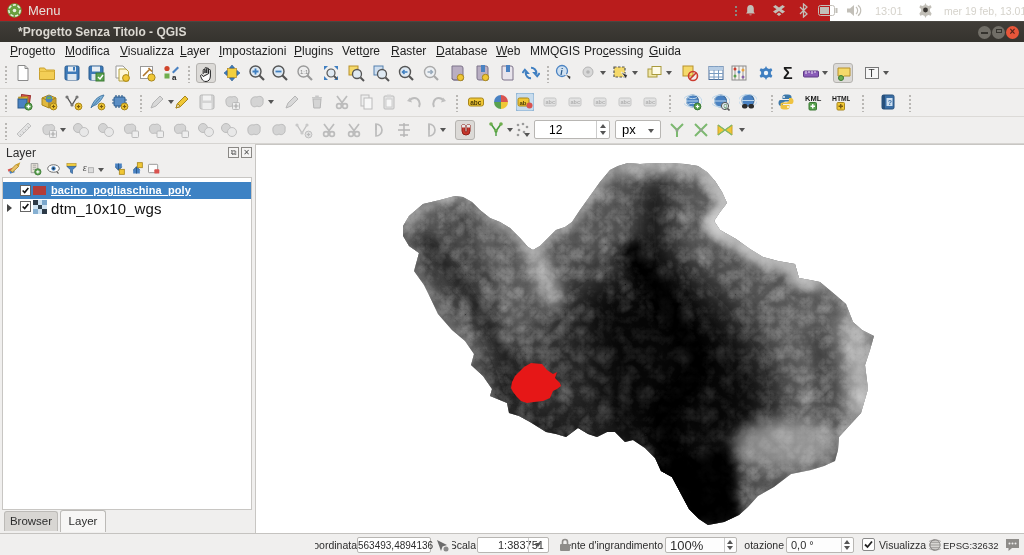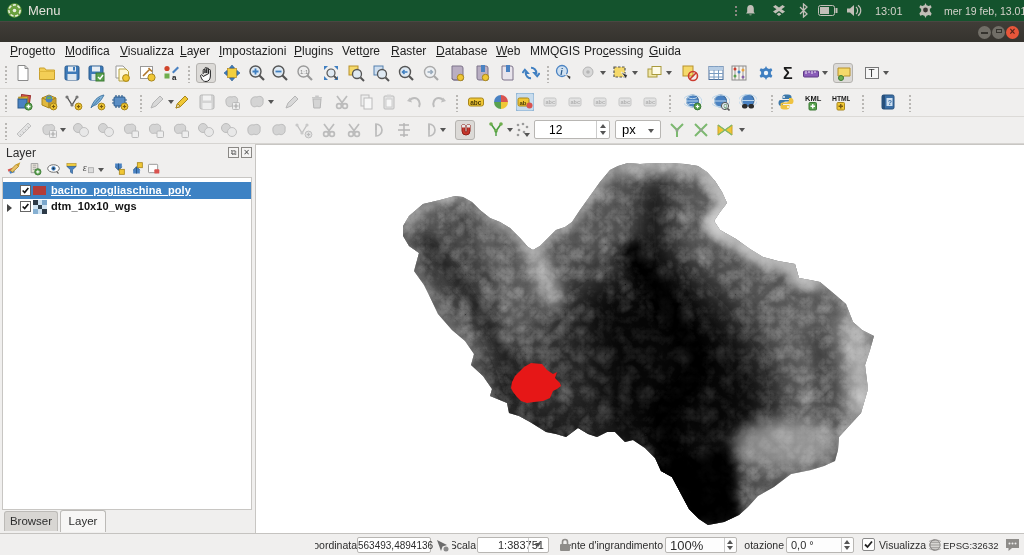--- a/index.html
+++ b/index.html
@@ -1,18 +1,18 @@
 <!DOCTYPE html>
 <html><head>
 <meta charset="utf-8">
 <style>
 * { margin:0; padding:0; box-sizing:border-box; }
 html,body { width:1024px; height:555px; overflow:hidden; font-family:"Liberation Sans", sans-serif; }
 .abs { position:absolute; } .abs svg, .wbox svg { display:block; }
-#topbar { position:absolute; left:0; top:0; width:1024px; height:21px; background:#14532d; color:#dfdbd2;text-align:center; }
+#topbar { position:absolute; left:0; top:0; width:830px; height:21px; background:#b91c1c; color:#dfdbd2;text-align:center; }
 #titlebar { position:absolute; left:0; top:21px; width:1024px; height:21px; background:linear-gradient(#403d38,#35332e); color:#dfdbd6; border-top:1px solid #4a4742; }
 #menubar { position:absolute; left:0; top:42px; width:1024px; height:18px; background:#f1f0ef; color:#222; font-size:12px; }
 .menuitem { position:absolute; top:2px; }
 #tb1 { position:absolute; left:0; top:60px; width:1024px; height:29px; background:#f0efee; border-bottom:1px solid #dcdad7; }
 #tb2 { position:absolute; left:0; top:89px; width:1024px; height:28px; background:#f0efee; border-bottom:1px solid #dcdad7; }
 #tb3 { position:absolute; left:0; top:117px; width:1024px; height:27px; background:#f0efee; border-bottom:1px solid #d6d4d1; }
 #panel { position:absolute; left:0; top:144px; width:256px; height:389px; background:#f0efee; border-right:1px solid #c8c6c3; }
 #canvas { position:absolute; left:256px; top:144px; width:768px; height:389px; background:#fff; border-top:1px solid #c8c6c3;}
 #statusbar { position:absolute; left:0; top:533px; width:1024px; height:22px; background:#f0efee; border-top:1px solid #c5c3c0; font-size:10.5px; color:#2d2d2d;}
 .grip { position:absolute; width:4px; height:18px; top:5px;
@@ -56,20 +56,21 @@
   </svg>
   <span class="abs" style="left:875px;top:5px;font-size:11px;color:#d5d2cb">13:01</span>
   <svg class="abs" style="left:918px;top:3px" width="15" height="15" viewBox="0 0 15 15" fill="#c2bfb8">
     <path d="M7.5 0 L8.6 2.2 A5.4 5.4 0 0 1 10.4 3  L12.8 2.2 L13.6 4.6 L11.8 6 a5.4 5.4 0 0 1 0 2 L13.6 10.4 L12.8 12.8 L10.4 12 a5.4 5.4 0 0 1 -1.8 0.8 L7.5 15 L6.4 12.8 a5.4 5.4 0 0 1 -1.8 -0.8 L2.2 12.8 L1.4 10.4 L3.2 8 a5.4 5.4 0 0 1 0 -2 L1.4 4.6 L2.2 2.2 L4.6 3 a5.4 5.4 0 0 1 1.8 -0.8 Z"></path>
     <circle cx="7.5" cy="7" r="2.4" fill="#3a3733"></circle>
   </svg>
   <span class="abs" style="left:944px;top:5px;font-size:10.5px;color:#d5d2cb;white-space:nowrap">mer 19 feb, 13.01</span>
 </div>
 
 <div id="titlebar">
+  <span class="abs" style="left:18px;top:3px;font-size:12px;font-weight:bold;color:#dcd9d2">*Progetto Senza Titolo - QGIS</span>
   <div class="abs" style="left:978px;top:4px;width:13px;height:13px;border-radius:50%;background:#716e67;">
       <div style="width:7px;height:2px;background:#35332e;margin:5.5px auto 0"></div>
     </div>
   <div class="abs" style="left:992px;top:4px;width:13px;height:13px;border-radius:50%;background:#716e67;">
       <div style="width:6px;height:4px;border:1.5px solid #35332e;margin:3px auto 0"></div>
     </div>
   <div class="abs" style="left:1006px;top:4px;width:13px;height:13px;border-radius:50%;background:#e8563a;color:#54231a;font-size:10px;line-height:12px;text-align:center;font-weight:bold">×</div>
 </div>
 
 <div id="menubar">
@@ -632,21 +633,21 @@
       </svg>
     </div>
   <svg class="abs" style="left:33px;top:56px" width="14" height="14" viewBox="0 0 14 14">
     <rect width="14" height="14" fill="#cfe3f2"></rect>
     <rect x="0" y="0" width="5" height="5" fill="#2d3a47"></rect>
       <rect x="9" y="0" width="5" height="5" fill="#7aa7cc"></rect>
     <rect x="5" y="5" width="4" height="4" fill="#31424f"></rect>
       <rect x="0" y="9" width="5" height="5" fill="#86b0d2"></rect>
     <rect x="9" y="9" width="5" height="5" fill="#2d3a47"></rect>
   </svg>
-  <span class="abs" style="left:51px;top:56px;font-size:11px;font-weight:bold;color:#111;letter-spacing:0.1px">dtm_10x10_wgs</span>
+  <span class="abs" style="left:51px;top:56px;font-size:15px;font-weight:normal;color:#111;letter-spacing:0.1px">dtm_10x10_wgs</span>
 
   <div class="abs" style="left:4px;top:367px;width:54px;height:20px;background:#d8d6d3;border:1px solid #bcbab7;border-bottom:none;border-radius:3px 3px 0 0;font-size:11.5px;text-align:center;line-height:19px;color:#2d2d2d">Browser</div>
   <div class="abs" style="left:60px;top:366px;width:46px;height:22px;background:#f7f6f5;border:1px solid #bcbab7;border-bottom:none;border-radius:3px 3px 0 0;font-size:11.5px;text-align:center;line-height:20px;color:#2d2d2d">Layer</div>
 </div>
 
 <div id="canvas">
 <svg width="768" height="389" viewBox="0 0 768 389">
 <defs>
   <filter id="b5" filterUnits="userSpaceOnUse" x="0" y="0" width="768" height="389">
           <feGaussianBlur stdDeviation="5"></feGaussianBlur>

